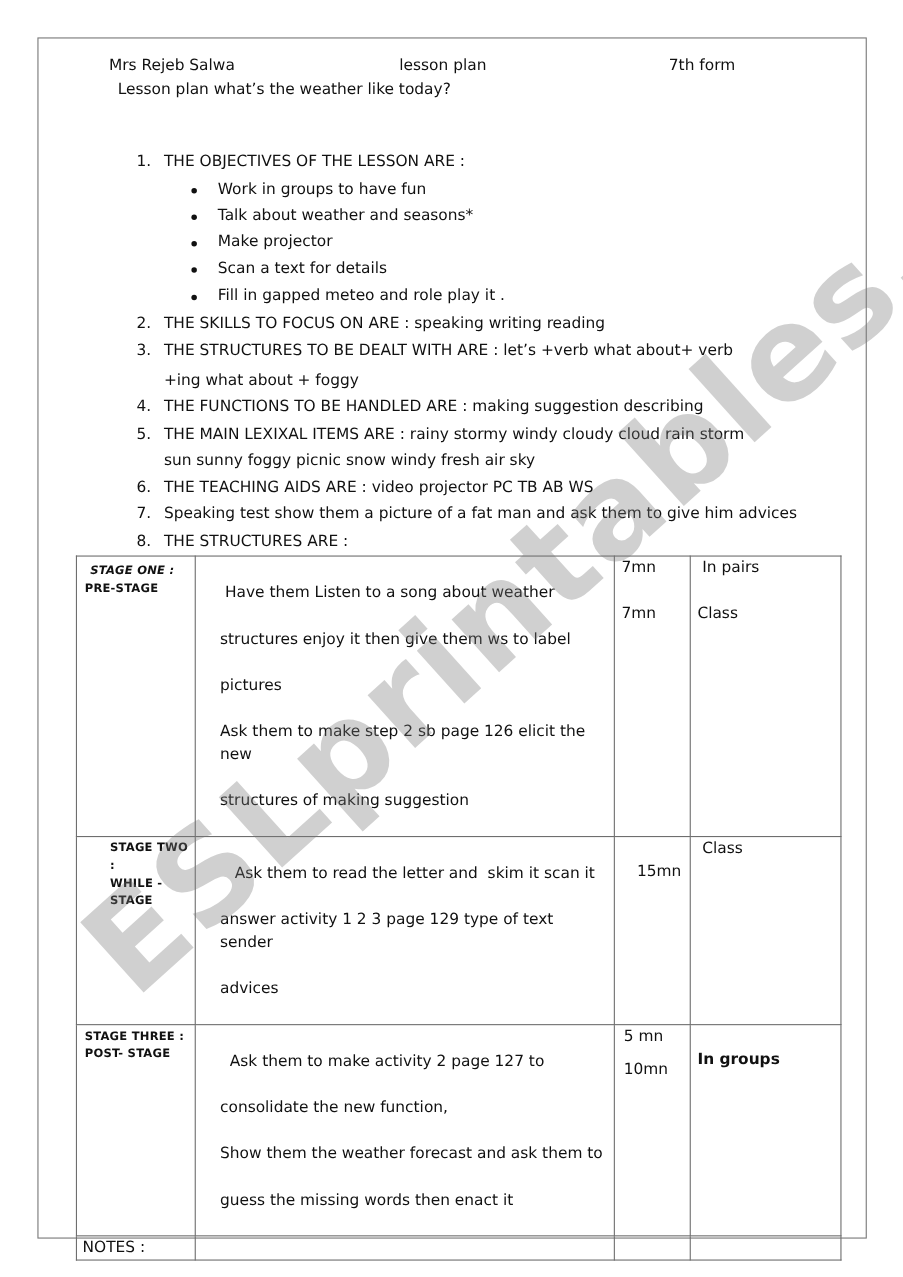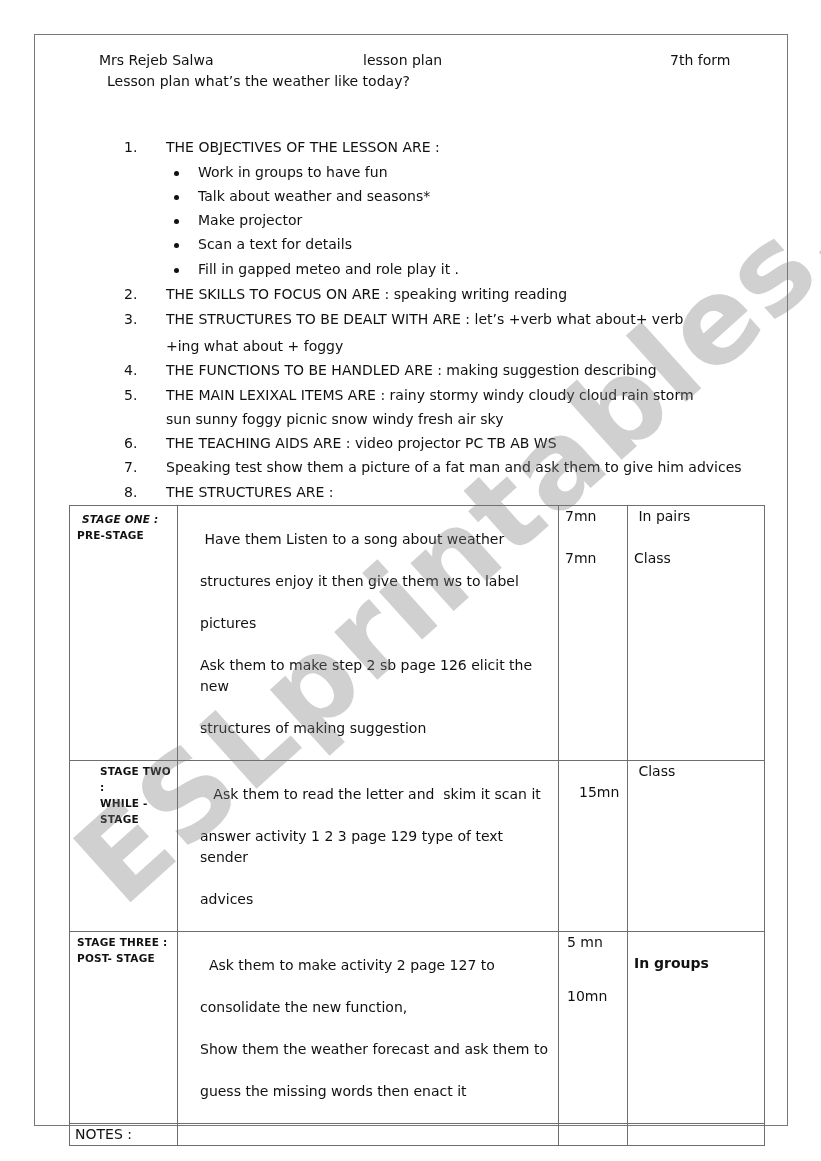--- a/index.html
+++ b/index.html
@@ -24,21 +24,21 @@
       border: 1px solid #777;
       box-sizing: border-box;
       background: #fff;
     }
     .abs { position: absolute; white-space: nowrap; }
     .hdr { font-size: 14px; top: 52px; }
     .sub { font-size: 14px; top: 73px; left: 107px; }
 
     .item { position: absolute; font-size: 14px; white-space: nowrap; }
     .item .num { position: absolute; left: 0; }
-    .item .txt { position: absolute; left: 42px; }
+    .item .txt { position: absolute; left: 25px; }
     .bullet { position: absolute; font-size: 14px; white-space: nowrap; }
     .bullet .dot {
       position: absolute; left: 0; top: 7px;
       width: 5px; height: 5px; border-radius: 50%; background: #111;
     }
     .bullet .btxt { position: absolute; left: 24px; }
 
     table.proc {
       position: absolute;
       left: 69px;
@@ -101,21 +101,21 @@
       top: 810px;
     }
   </style>
 </head>
 <body>
 
 <div class="page"></div>
 
 <div class="abs hdr" style="left:99px;">Mrs Rejeb Salwa</div>
 <div class="abs hdr" style="left:363px;text-align:center;">lesson plan</div>
-<div class="abs hdr" style="left:670px;">7th form</div>
+<div class="abs hdr" style="left:608px;">7th form</div>
 <div class="abs sub">Lesson plan what’s the weather like today?</div>
 
 <div class="item" style="left:124px; top:139px;">
   <span class="num">1.</span>
   <span class="txt">THE OBJECTIVES OF THE LESSON ARE :</span>
 </div>
 
 <div class="bullet" style="left:174px; top:164px;">
   <span class="dot"></span>
   <span class="btxt">Work in groups to have fun</span>
@@ -239,21 +239,21 @@
     <td>
       <div class="act">
         <div style="white-space:pre;">  Ask them to make activity 2 page 127 to</div>
         <div>consolidate the  new function,</div>
         <div>Show them the weather forecast and ask them to</div>
         <div>guess the missing words then enact it</div>
       </div>
     </td>
     <td>
       <div class="cellline" style="left:8px; top:2px;">5 mn</div>
-      <div class="cellline" style="left:8px; top:56px;">10mn</div>
+      <div class="cellline" style="left:8px; top:32px;">10mn</div>
     </td>
     <td>
       <div class="cellline" style="left:6px; top:23px;font-weight:bold;">In groups</div>
     </td>
   </tr>
 
   <tr style="height:22px;">
     <td>
       <div class="notes">NOTES :</div>
     </td>

